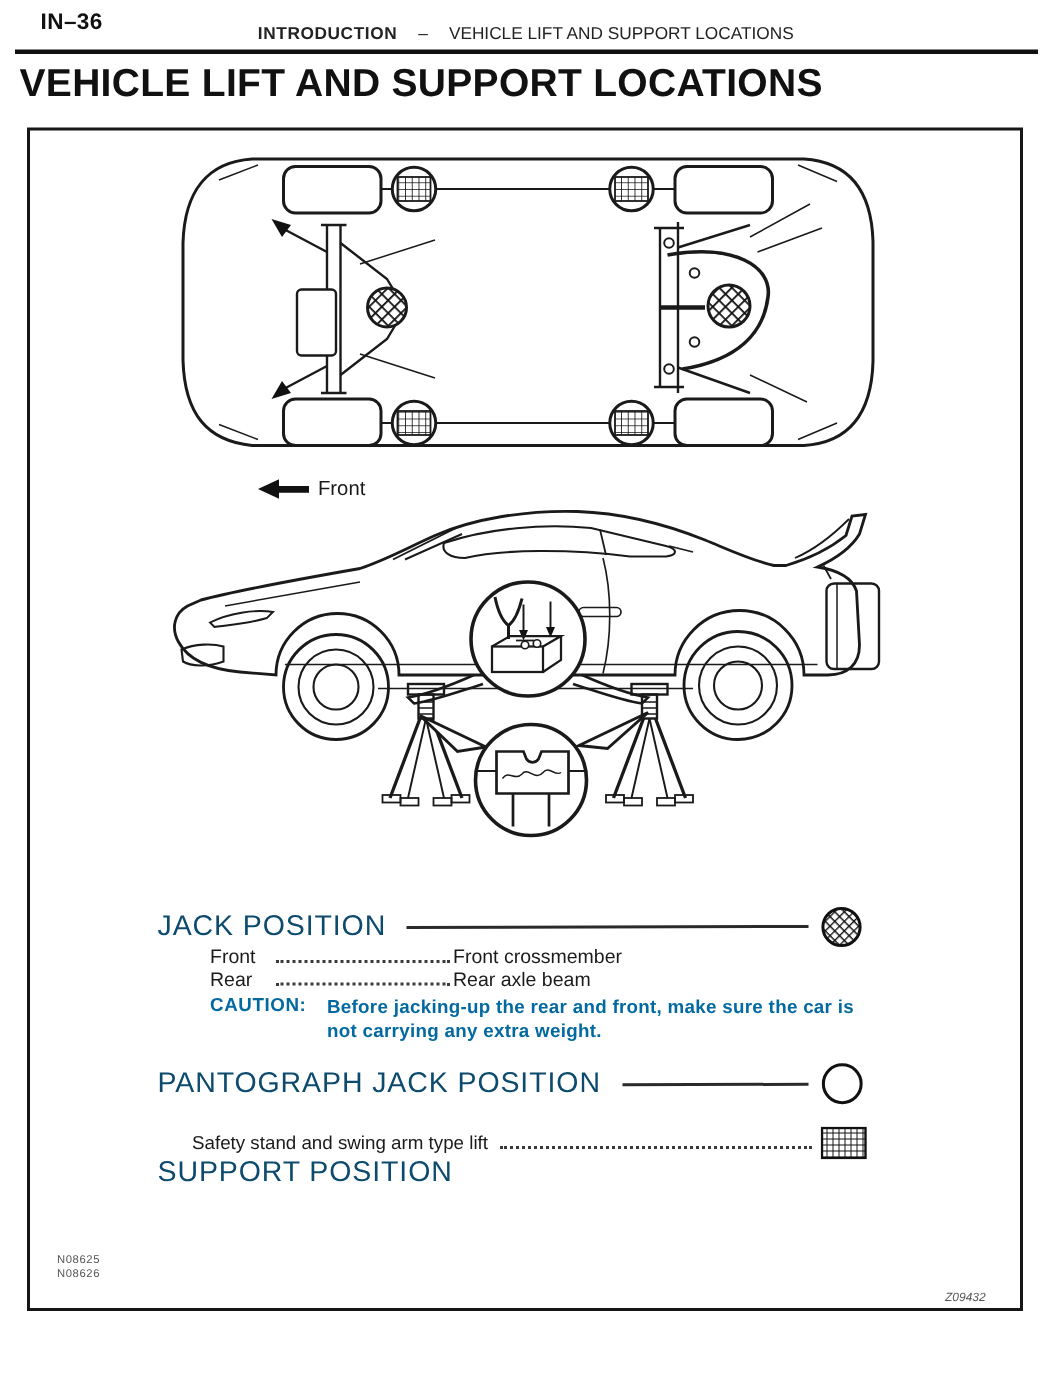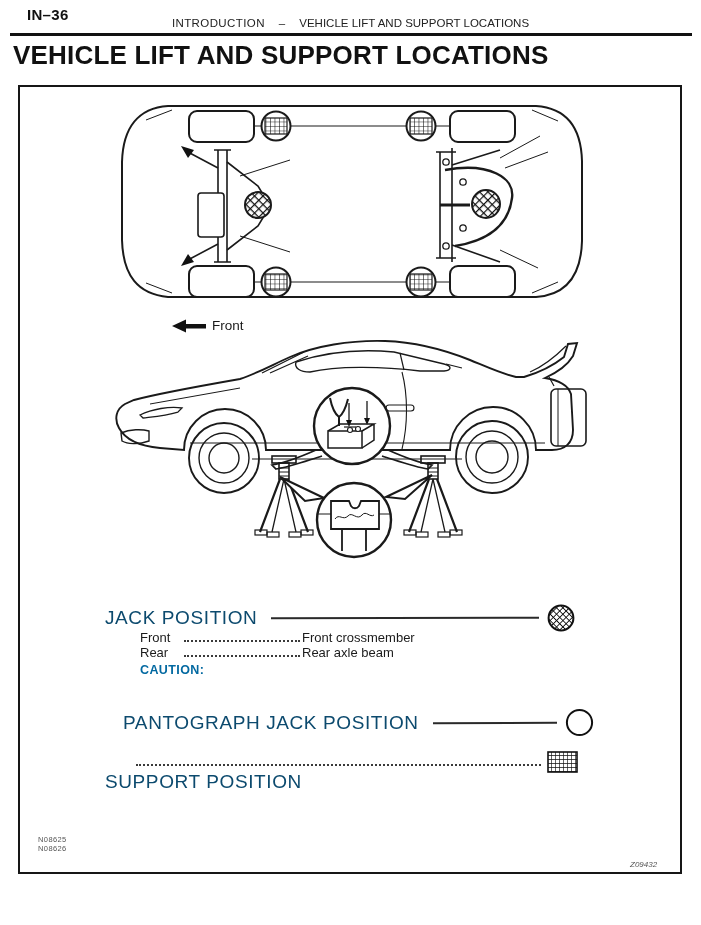--- a/index.html
+++ b/index.html
@@ -1,33 +1,33 @@
 <!DOCTYPE html>
 <html><head>
 <meta charset="utf-8">
 <style>
   html,body{margin:0;padding:0;background:#fff;}
   body{width:701px;height:925px;position:relative;font-family:"Liberation Sans",sans-serif;color:#111;overflow:hidden;}
   .abs{position:absolute;}
   
   .page-num{left:27px;top:6px;font-size:15px;font-weight:bold;letter-spacing:.3px;}
   .crumb{left:0;top:17px;width:701px;text-align:center;font-size:11.5px;color:#222;}
-  .crumb .sec{font-weight:normal;letter-spacing:.4px;}
+  .crumb .sec{font-weight:bold;letter-spacing:.4px;}
   .crumb .dash{margin:0 14px;}
   .hrule{left:10px;top:33px;width:682px;height:2.5px;background:#111;}
   .title{left:13px;top:40px;font-size:26px;font-weight:bold;letter-spacing:.2px;}
   
   .fig{left:18px;top:85px;width:664px;height:789px;border:2px solid #161616;box-sizing:border-box;}
   .figsvg{left:18px;top:85px;width:664px;height:789px;}
   
   .front-row{left:172px;top:318px;display:flex;align-items:center;gap:6px;font-size:13.5px;color:#1a1a1a;}
   
   .leg-head{font-size:19px;font-weight:normal;letter-spacing:.6px;color:#0c4a6e;white-space:nowrap;}
   .row-jack{left:105px;top:604px;width:470px;display:flex;align-items:center;}
-  .row-pant{left:123px;top:708px;width:471px;display:flex;align-items:center;justify-content:flex-end;}
+  .row-pant{left:105px;top:708px;width:471px;display:flex;align-items:center;justify-content:flex-end;}
   .lline{flex:1;height:2px;background:#2a2a2a;margin:0 8px 0 14px;transform:rotate(-.15deg);}
   .row-kv{display:flex;align-items:flex-end;font-size:13px;color:#1b1b1b;}
   .row-front{left:140px;top:630px;}
   .row-rear{left:140px;top:645px;}
   .kv-label{width:42px;}
   .kv-dots{width:116px;border-bottom:2px dotted #3a3a3a;margin:0 0 3px 2px;}
   .kv-val{margin-left:2px;white-space:nowrap;}
   .row-caution{left:140px;top:663px;display:flex;font-size:12.5px;font-weight:bold;color:#0369a1;}
   .caut-label{width:78px;letter-spacing:.4px;}
   .caut-text{width:374px;line-height:16px;letter-spacing:.2px;}
@@ -203,33 +203,35 @@
   <span class="kv-val">Front crossmember</span>
 </div>
 <div class="abs row-kv row-rear">
   <span class="kv-label">Rear</span>
   <span class="kv-dots"></span>
   <span class="kv-val">Rear axle beam</span>
 </div>
 
 <div class="abs row-caution">
   <span class="caut-label">CAUTION:</span>
+  <span class="caut-text">Before jacking-up the rear and front, make sure the car is not carrying any extra weight.</span>
 </div>
 
 <div class="abs row-pant">
   <span class="leg-head">PANTOGRAPH JACK POSITION</span>
   <span class="lline"></span>
   <svg width="29" height="29" viewBox="0 0 29 29">
     <circle cx="14.5" cy="14.5" r="12.6" fill="#fff" stroke="#111" stroke-width="2"></circle>
   </svg>
 </div>
 
 <div class="abs leg-head support-head">SUPPORT POSITION</div>
 
 <div class="abs row-safety">
+  <span>Safety stand and swing arm type lift</span>
   <span class="saf-dots"></span>
   <svg width="31" height="22" viewBox="0 0 31 22">
     <defs>
         <pattern id="gpB" width="4" height="4" patternUnits="userSpaceOnUse">
           <rect width="4" height="4" fill="#fff"></rect>
           <path d="M0 0H4M0 0V4" stroke="#111" stroke-width="1.3"></path>
         </pattern>
       </defs>
     <rect x="1" y="1" width="29" height="20" fill="url(#gpB)" stroke="#111" stroke-width="1.6"></rect>
   </svg>

